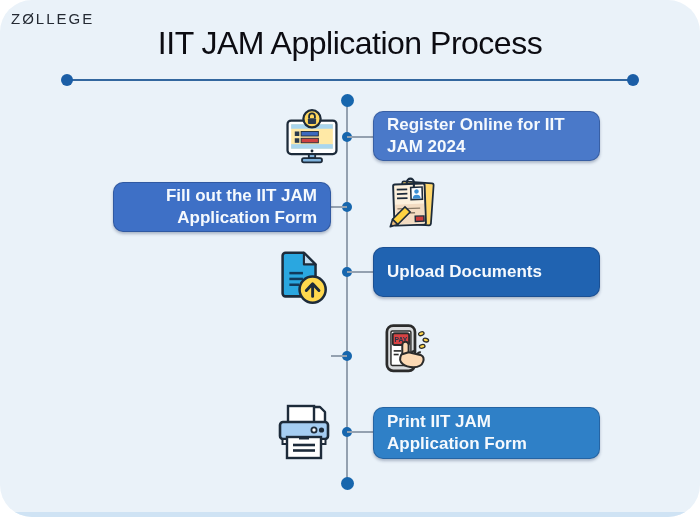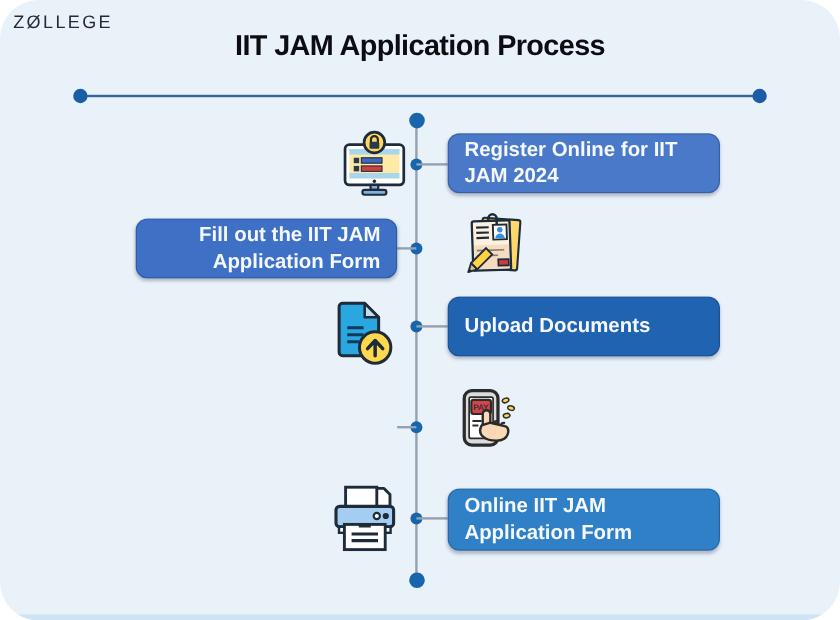--- a/index.html
+++ b/index.html
@@ -9,21 +9,21 @@
     font-family:"Liberation Sans", sans-serif;
   }
   .bottom-strip { position:absolute; left:0; right:0; bottom:0; height:5px; background:#cfe3f4; }
 
   .logo {
     position:absolute; left:11px; top:10px;
     font-size:15px; font-weight:500; letter-spacing:2px; color:#242a33;
   }
   .title {
     position:absolute; left:0; top:25px; width:100%;
-    text-align:center; font-size:24px; font-weight:700; color:#0c0c12;
+    text-align:center; font-size:32px; font-weight:400; color:#0c0c12;
     letter-spacing:-0.5px;
   }
   .title-underline { position:absolute; left:67px; top:79px; width:566px; height:2px; background:#33679f; }
   .u-dot { position:absolute; width:12px; height:12px; border-radius:50%; background:#1b5ea6; top:74px; }
   .u-dot.left { left:61px; } .u-dot.right { left:627px; }
 
   .vline { position:absolute; left:346px; top:100px; width:2px; height:383px; background:#94a1b0; }
   .hconn { position:absolute; height:2px; background:#94a1b0; }
   .t-dot { position:absolute; border-radius:50%; background:#1766ad; }
   .t-dot.big { width:13px; height:13px; left:341px; }
@@ -145,21 +145,21 @@
       <ellipse cx="55" cy="21" rx="3.1" ry="2" fill="#ffd84d" stroke="#2b2b2b" stroke-width="1.4" transform="rotate(15 55 21)"></ellipse>
       <ellipse cx="51" cy="28" rx="3.1" ry="2" fill="#ffd84d" stroke="#2b2b2b" stroke-width="1.4" transform="rotate(-10 51 28)"></ellipse>
       <g stroke="#2b2b2b" stroke-width="2.2" fill="#fcd9b4" stroke-linejoin="round">
         <path d="M29,26.5 a3.5,3.5 0 0 1 7,0 v13 h-7 z"></path>
         <path d="M28,37 q-3.5,6.5 1.5,10.5 q4,3.5 12,3.5 q8.5,0 10.5,-6 q1.7,-5.2 -2,-7.2 l-14,-3.3 z"></path>
         <path d="M39,35.5 q1,-3 4,-2.2 M45.5,37 q1,-3 4,-2.2" fill="none"></path>
       </g>
     </svg>
   </div>
 
-  <div class="box side-right" style="top: 407px; height: 52px; background-color: rgb(47, 128, 199);">Online IIT JAM
+  <div class="box side-right" style="top: 407px; height: 52px; background-color: rgb(47, 128, 199);">Print IIT JAM
 Application Form</div>
   <div class="icon" style="left:272px; top:401px; width:64px; height:64px;">
     <svg viewBox="0 0 64 64">
       <path d="M40,6 h8 l5,5 v12 h-13 z" fill="#ffffff" stroke="#1d2b3a" stroke-width="2.4" stroke-linejoin="round"></path>
       <rect x="16" y="5" width="26" height="18" fill="#ffffff" stroke="#1d2b3a" stroke-width="2.4"></rect>
       <rect x="8" y="21" width="48" height="17" rx="3" fill="#a5cdf2" stroke="#1d2b3a" stroke-width="2.6"></rect>
       <rect x="10.5" y="38" width="43" height="5" fill="#ffffff" stroke="#1d2b3a" stroke-width="2"></rect>
       <circle cx="42" cy="29" r="2.6" fill="#ffffff" stroke="#1d2b3a" stroke-width="1.8"></circle>
       <circle cx="49.5" cy="29" r="2.6" fill="#1d2b3a"></circle>
       <rect x="15" y="36" width="34" height="21" fill="#ffffff" stroke="#1d2b3a" stroke-width="2.4"></rect>

